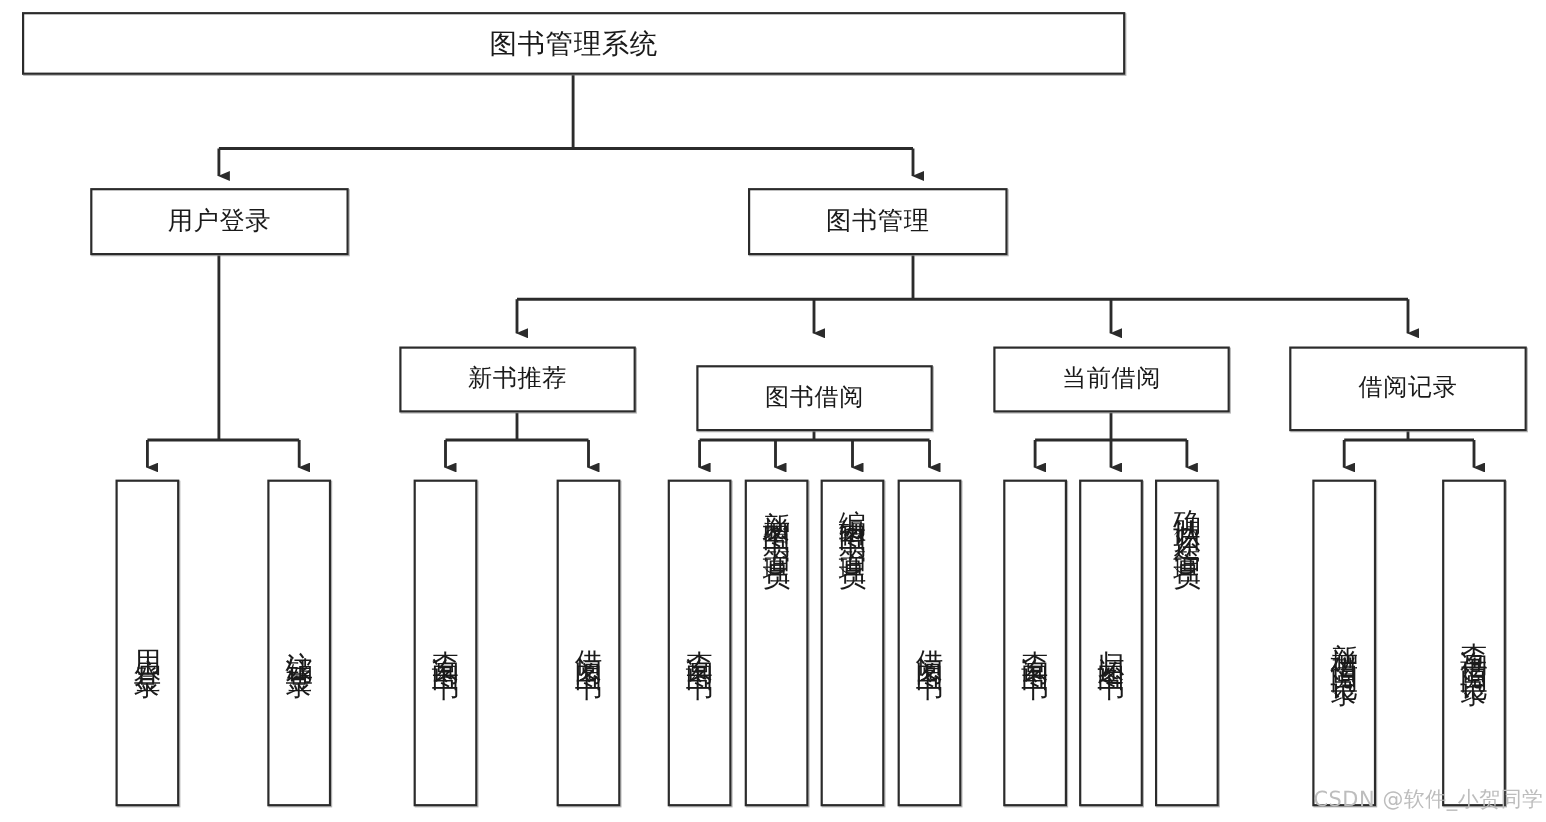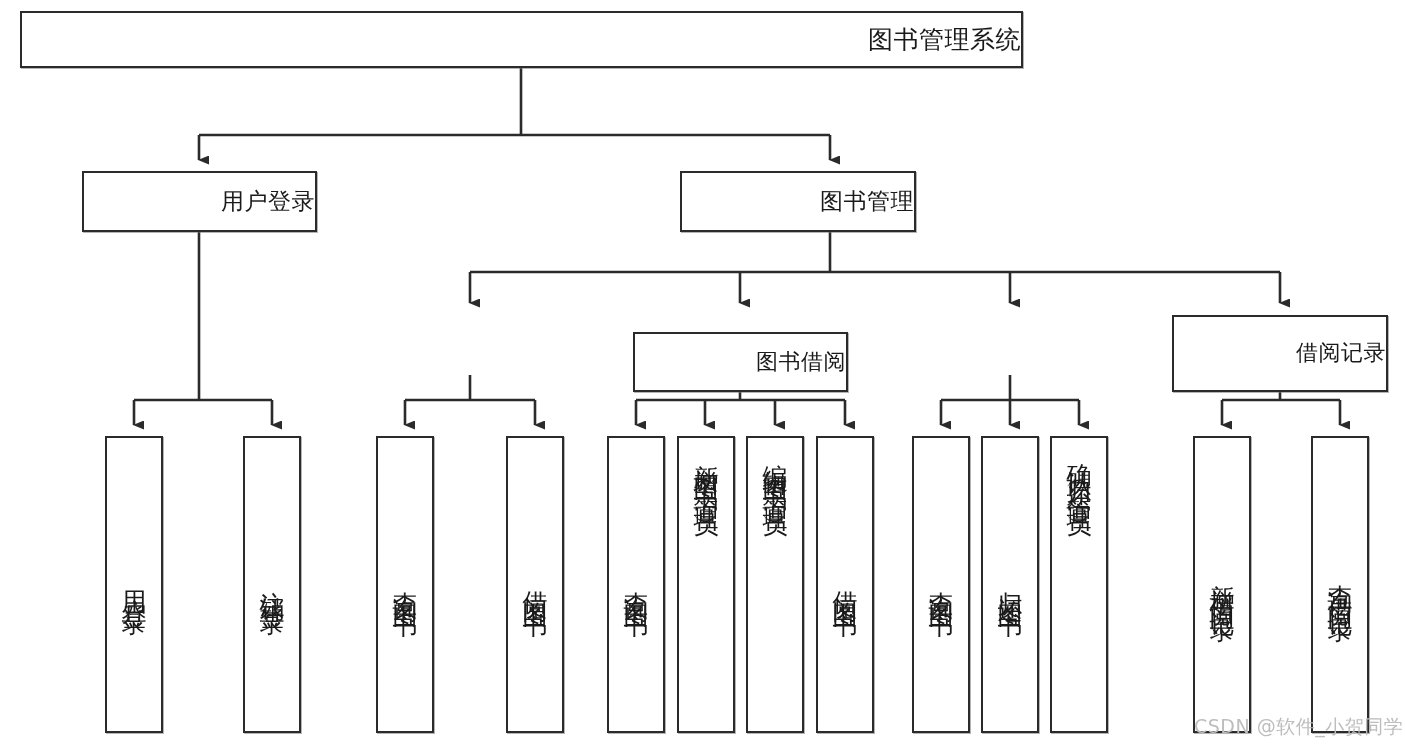--- a/index.html
+++ b/index.html
@@ -27,21 +27,21 @@
     pointer-events: none;
   }
   .node {
     position: absolute;
     box-sizing: border-box;
     background: #ffffff;
     border: 2px solid #2b2b2b;
     box-shadow: 1px 1px 0 rgba(120,120,120,0.55);
     display: flex;
     align-items: center;
-    justify-content: flex-end;
+    justify-content: center;
     color: #1a1a1a;
     z-index: 2;
   }
   .node .label {
     display: block;
     text-align: center;
     line-height: 1.12;
     letter-spacing: 0.5px;
   }
   .node.root .label { font-size: 25px; }
@@ -137,23 +137,29 @@
     <span class="label">图书管理系统</span>
   </div>
 
   <div class="node lvl2" style="left:82px; top:171px; width:235px; height:61px;">
     <span class="label">用户登录</span>
   </div>
   <div class="node lvl2" style="left:680px; top:171px; width:236px; height:61px;">
     <span class="label">图书管理</span>
   </div>
 
+  <div class="node lvl3" style="left:363px; top:315px; width:215px; height:60px;">
+    <span class="label">新书推荐</span>
+  </div>
   <div class="node lvl3" style="left:633px; top:332px; width:215px; height:60px;">
     <span class="label">图书借阅</span>
   </div>
+  <div class="node lvl3" style="left:903px; top:315px; width:215px; height:60px;">
+    <span class="label">当前借阅</span>
+  </div>
   <div class="node lvl3" style="left:1172px; top:315px; width:216px; height:77px;">
     <span class="label">借阅记录</span>
   </div>
 
   <div class="node leaf" style="left:105px; top:436px; width:58px; height:297px;">
     <span class="label">用户登录</span>
   </div>
   <div class="node leaf" style="left:243px; top:436px; width:58px; height:297px;">
     <span class="label">注销登录</span>
   </div>

